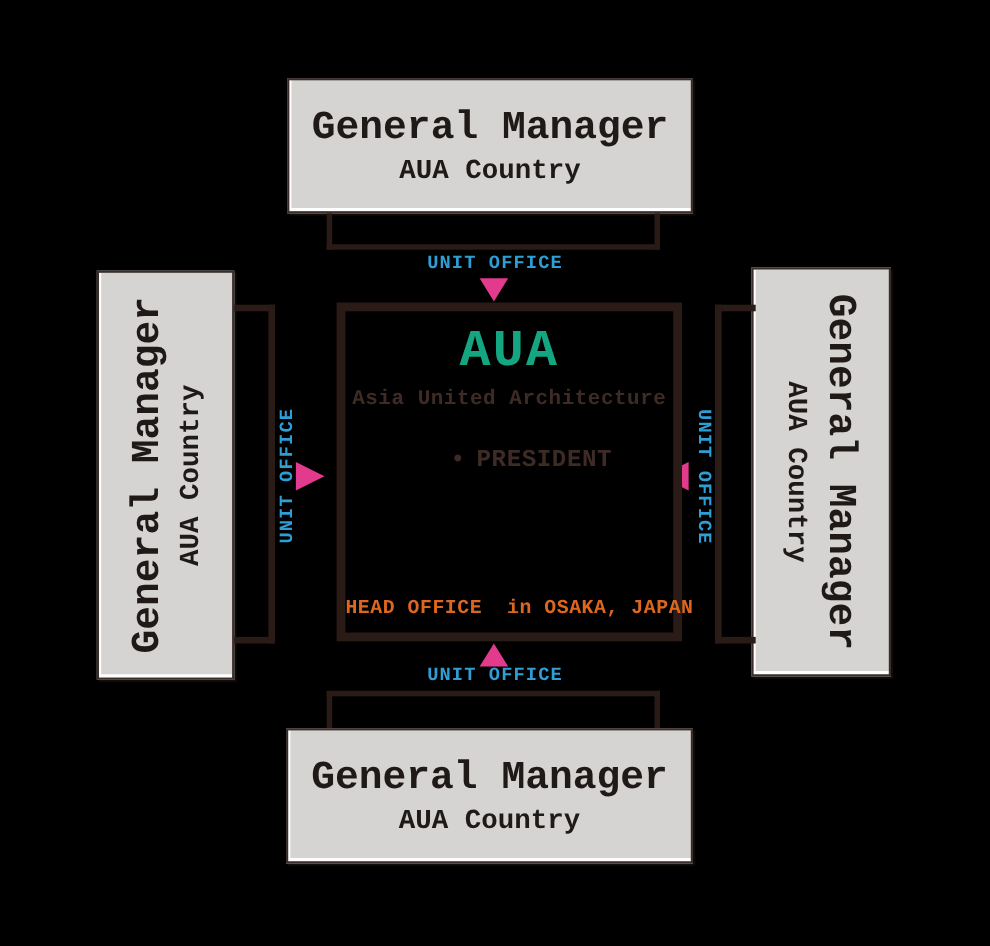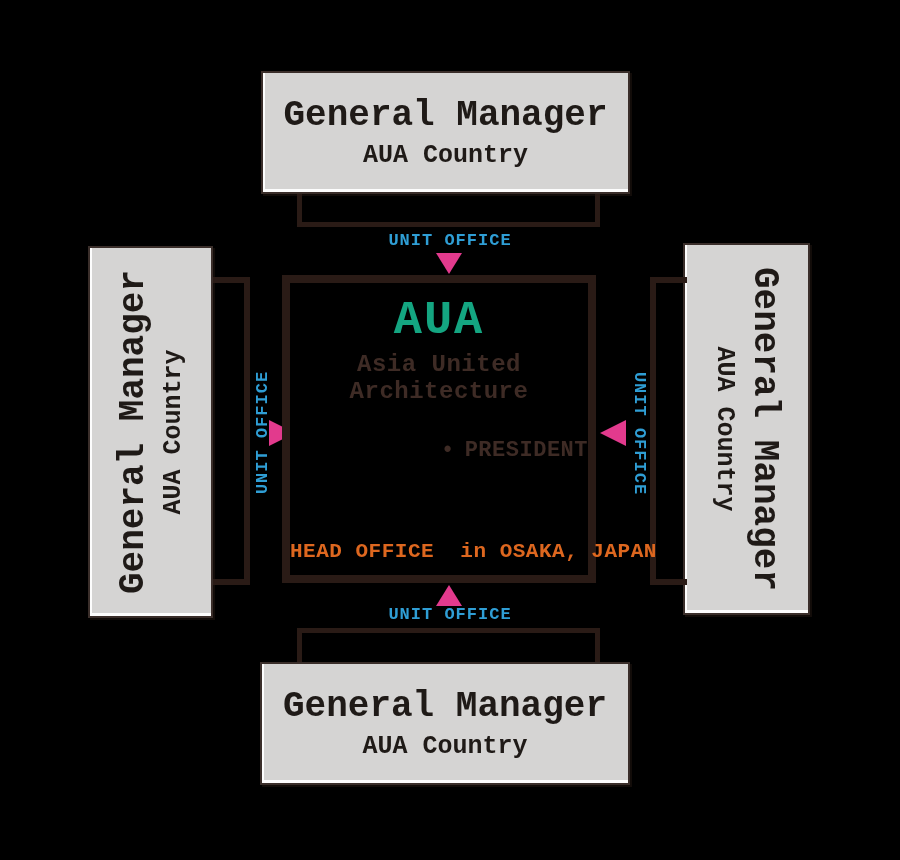--- a/index.html
+++ b/index.html
@@ -51,32 +51,32 @@
   .unit-left{left:162px;top:423px;width:200px;transform:rotate(-90deg);}
   .unit-right{left:539px;top:424px;width:200px;transform:rotate(90deg);}
   
   .arr{position:absolute;width:0;height:0;}
   .arr-down{left:436px;top:253px;border-left:13px solid transparent;border-right:13px solid transparent;border-top:21px solid var(--pink);}
   .arr-up{left:436px;top:585px;border-left:13px solid transparent;border-right:13px solid transparent;border-bottom:21px solid var(--pink);}
   .arr-right{left:269px;top:420px;border-top:13px solid transparent;border-bottom:13px solid transparent;border-left:26px solid var(--pink);}
   .arr-left{left:600px;top:420px;border-top:13px solid transparent;border-bottom:13px solid transparent;border-right:26px solid var(--pink);}
   
   .center-box{
-    position:absolute;left:282px;top:275px;width:314px;height:308px;
+    position:absolute;left:306px;top:275px;width:314px;height:308px;
     box-sizing:border-box;border:8px solid var(--line);background:var(--background);
   }
   .center-inner{position:relative;width:100%;height:100%;padding-top:14px;box-sizing:border-box;text-align:center;}
   .aua{font-size:47px;line-height:1;font-weight:bold;letter-spacing:2px;color:var(--teal);}
-  .fullname{margin-top:7px;font-size:24px;font-weight:bold;letter-spacing:0.5px;color:var(--brown);}
-  .roles{list-style:none;margin:24px 0 0 0;padding:0 0 0 40px;text-align:right;}
+  .fullname{margin-top:7px;font-size:19px;font-weight:bold;letter-spacing:0.5px;color:var(--brown);}
+  .roles{list-style:none;margin:24px 0 0 0;padding:0 0 0 40px;text-align:center;}
   .roles li{font-size:22px;font-weight:bold;line-height:43px;color:var(--brown);letter-spacing:0.5px;}
   .roles .bullet{display:inline-block;margin-right:10px;}
   .head-office{
     position:absolute;left:0;bottom:12px;width:100%;text-align:right;
-    font-size:21px;font-weight:bold;color:var(--orange);white-space:pre;letter-spacing:0.5px;
+    font-size:18px;font-weight:bold;color:var(--orange);white-space:pre;letter-spacing:0.5px;
   }
 </style>
 </head>
 <body>
 
 <div class="stage">
 
   <div class="gm-box gm-top">
     <div class="gm-title">General Manager</div>
     <div class="gm-sub">AUA Country</div>

